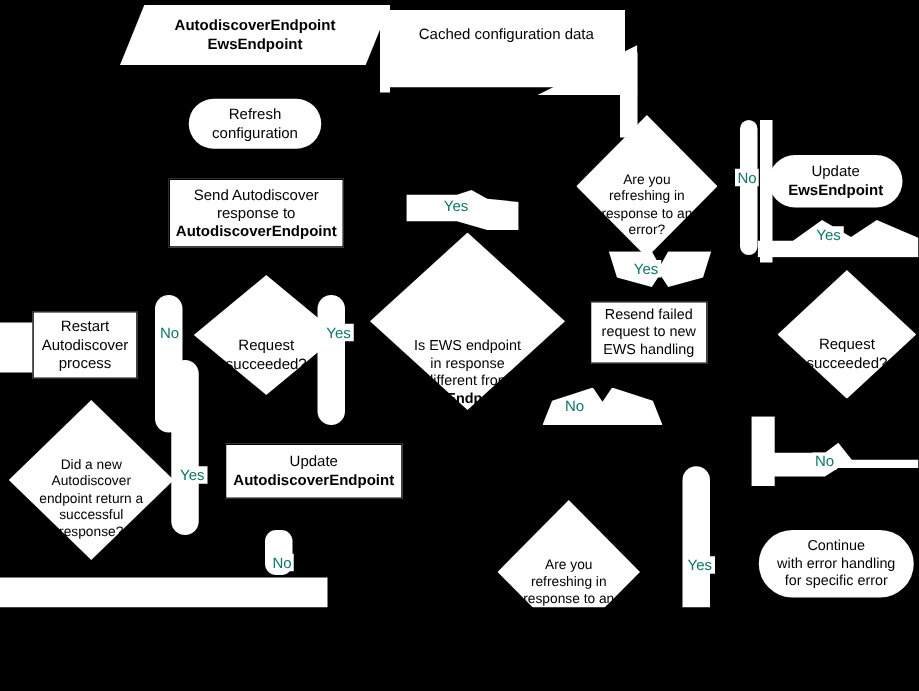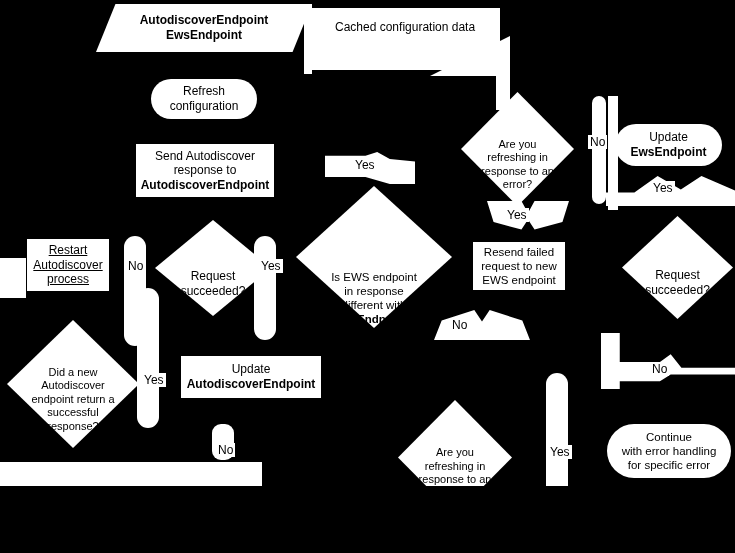--- a/index.html
+++ b/index.html
@@ -54,21 +54,21 @@
     background: #ffffff;
     clip-path: polygon(50% 0, 100% 50%, 50% 100%, 0 50%);
   }
   .dec .txt { position: relative; z-index: 2; max-width: 74%; margin-top: 31px; }
 
   
   .elabel {
     position: absolute;
     z-index: 8;
     font-size: 12px;
-    color: #000000;
+    color: #0f766e;
     background: #ffffff;
     padding: 0 2px;
     line-height: 14px;
     white-space: nowrap;
   }
   .caption {
     position: absolute;
     z-index: 8;
     font-size: 12px;
     color: #000000;
@@ -137,21 +137,21 @@
   </div>
 
   <div class="node proc" style="left:135px; top:143px; width:140px; height:55px;">
     <div class="txt">
       <span>Send Autodiscover</span><br>
       <span>response to</span><br>
       <b>AutodiscoverEndpoint</b>
     </div>
   </div>
 
-  <div class="node proc" style="left:26px; top:238px; width:84px; height:54px;text-decoration:underline;">
+  <div class="node proc" style="left:26px; top:249px; width:84px; height:54px;">
     <div class="txt">
       <span>Restart</span><br>
       <span>Autodiscover</span><br>
       <span>process</span>
     </div>
   </div>
 
   <div class="node dec" style="left:155px; top:220px; width:116px; height:96px;">
     <div class="dia"></div>
     <div class="txt">
@@ -176,21 +176,21 @@
       <span>Update</span><br>
       <b>AutodiscoverEndpoint</b>
     </div>
   </div>
 
   <div class="node dec" style="left:296px; top:186px; width:156px; height:142px;align-items:flex-end;">
     <div class="dia"></div>
     <div class="txt" style="font-size:11.5px;">
       <span>Is EWS endpoint</span><br>
       <span>in response</span><br>
-      <span>different with</span><br>
+      <span>different from</span><br>
       <b>EwsEndpoint?</b>
     </div>
   </div>
 
   <div class="node dec" style="left:461px; top:92px; width:113px; height:114px;">
     <div class="dia"></div>
     <div class="txt" style="font-size:11px;">
       <span>Are you</span><br>
       <span>refreshing in</span><br>
       <span>response to an</span><br>
@@ -202,21 +202,21 @@
     <div class="txt">
       <span>Update</span><br>
       <b>EwsEndpoint</b>
     </div>
   </div>
 
   <div class="node proc" style="left:472px; top:241px; width:94px; height:50px;">
     <div class="txt" style="font-size:11.5px;">
       <span>Resend failed</span><br>
       <span>request to new</span><br>
-      <span>EWS endpoint</span>
+      <span>EWS handling</span>
     </div>
   </div>
 
   <div class="node dec" style="left:622px; top:216px; width:111px; height:103px;">
     <div class="dia"></div>
     <div class="txt">
       <span>Request</span><br>
       <span>succeeded?</span>
     </div>
   </div>

